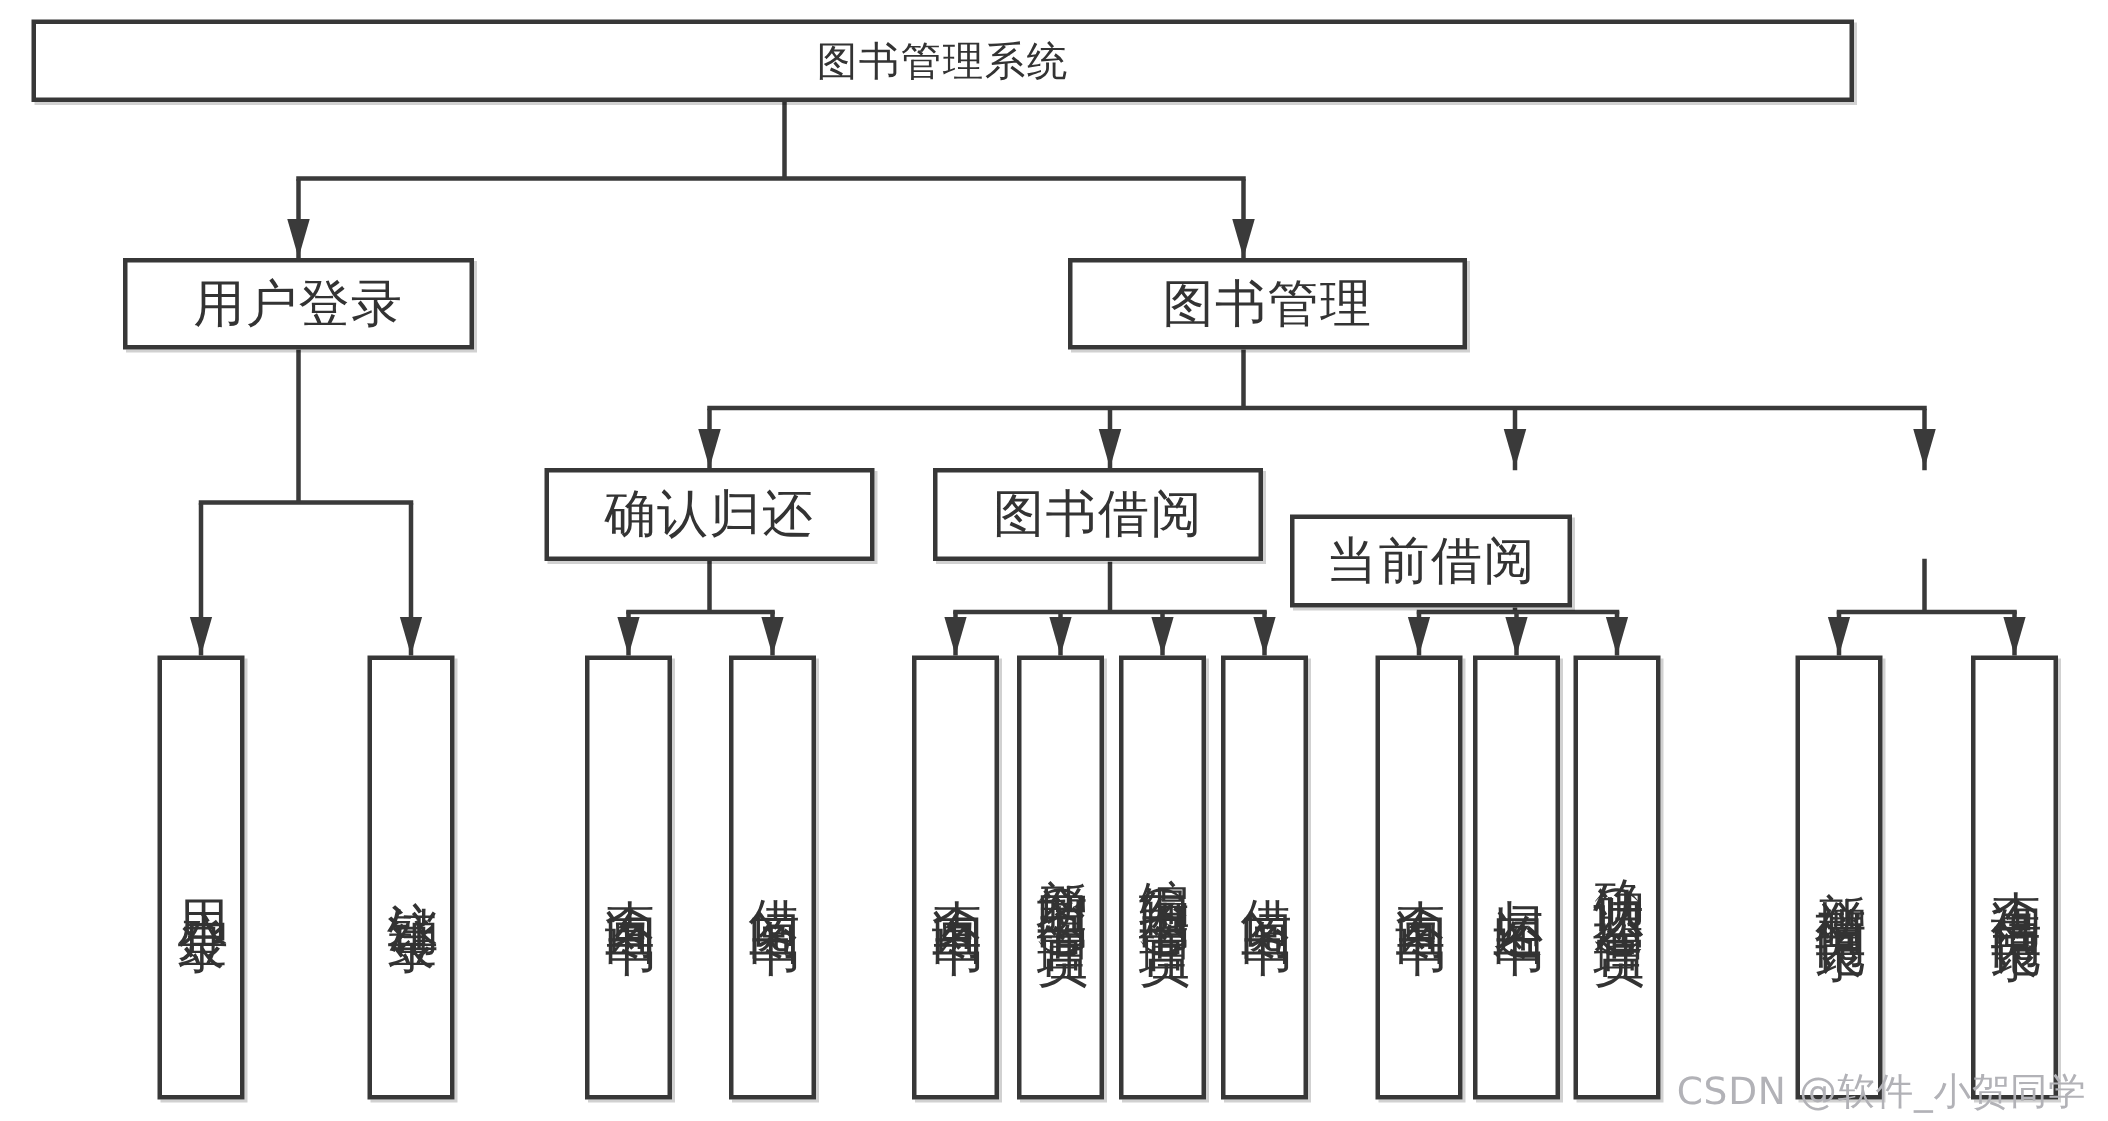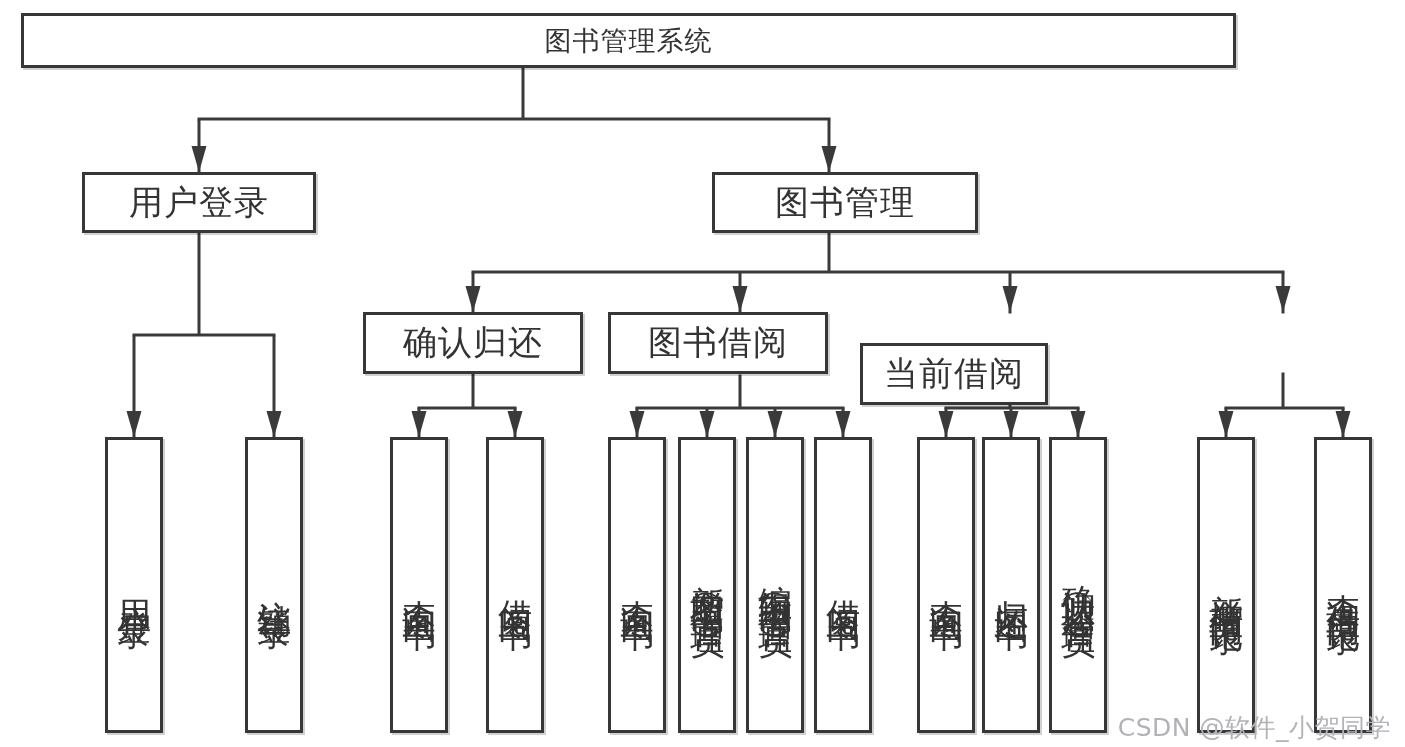--- a/index.html
+++ b/index.html
@@ -117,21 +117,21 @@
       </g>
     </g>
   </svg>
 
   <div class="box h root-label" style="left:21px; top:13px; width:1215px; height:55px;">图书管理系统</div>
 
   <div class="box h" style="left:82px; top:172px; width:234px; height:61px;">用户登录</div>
   <div class="box h" style="left:712px; top:172px; width:266px; height:61px;">图书管理</div>
 
   <div class="box h" style="left:363px; top:312px; width:220px; height:62px;">确认归还</div>
-  <div class="box h" style="left:608px; top:312px; width:220px; height:62px;">图书借阅</div>
+  <div class="box h" style="left:622px; top:312px; width:220px; height:62px;">图书借阅</div>
   <div class="box h" style="left:860px; top:312px; width:188px; height:62px;margin-top:31px;">当前借阅</div>
 
   <div class="box v" style="left:105px; top:437px; width:58px; height:296px;">
     <span>用户登录</span>
   </div>
   <div class="box v" style="left:245px; top:437px; width:58px; height:296px;">
     <span>注销登录</span>
   </div>
 
   <div class="box v" style="left:390px; top:437px; width:58px; height:296px;">

